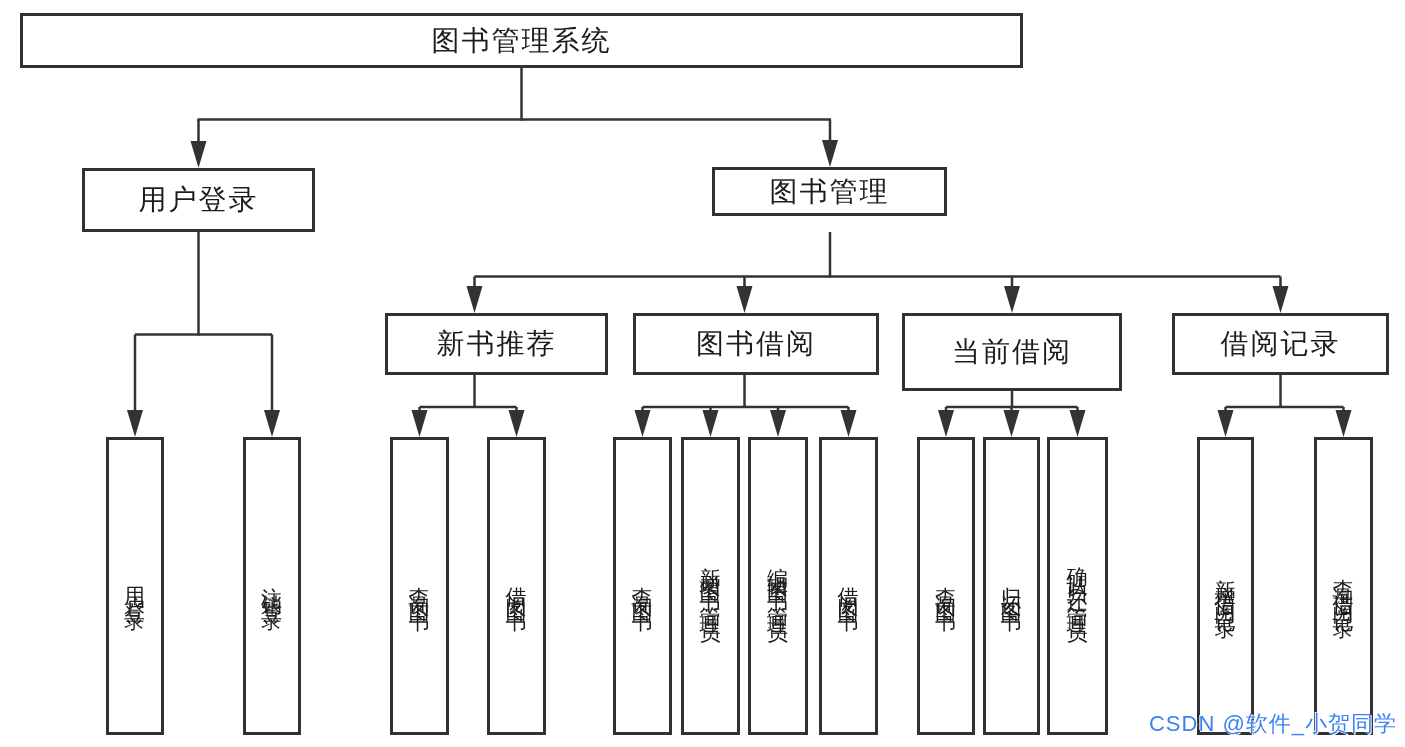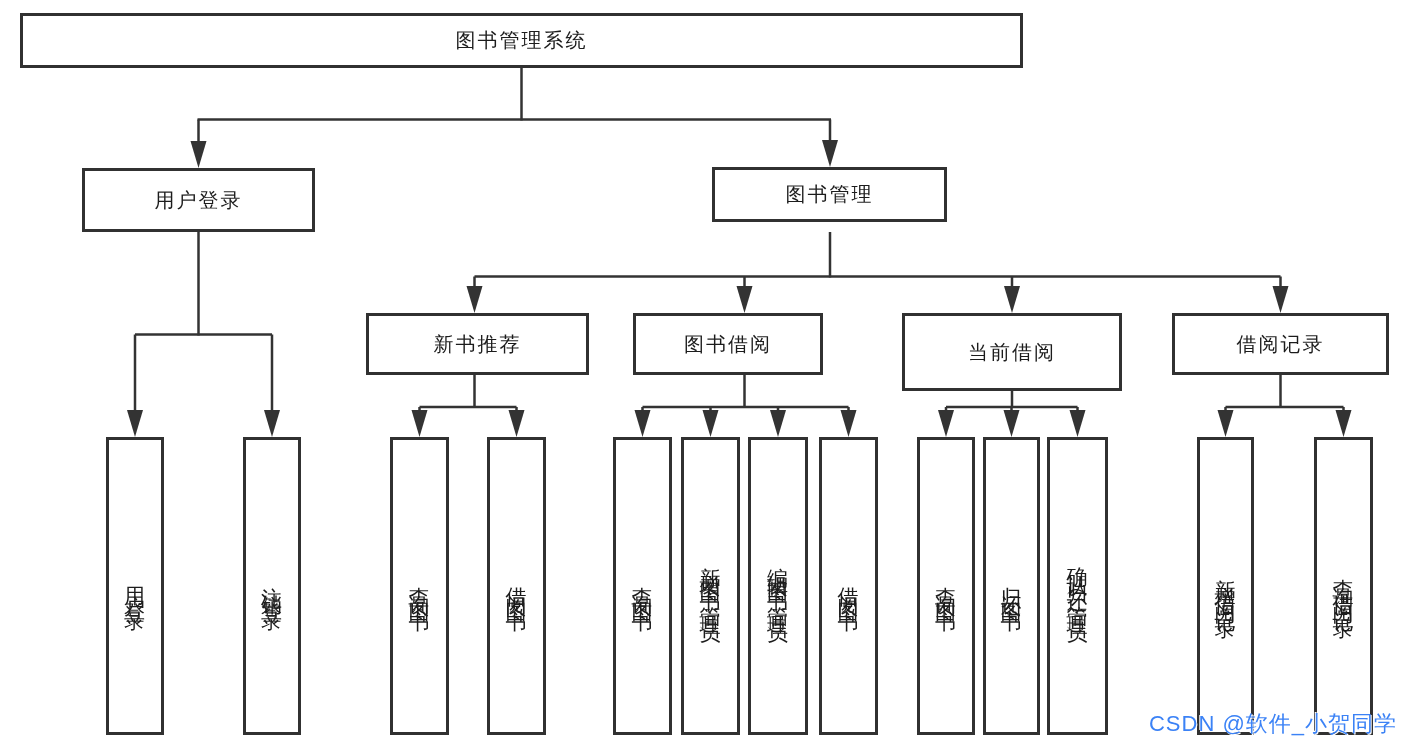--- a/index.html
+++ b/index.html
@@ -22,21 +22,21 @@
   .node {
     position: absolute;
     background: #ffffff;
     border: 3px solid #313131;
     box-sizing: border-box;
     display: flex;
     align-items: center;
     justify-content: center;
   }
   .hlabel {
-    font-size: 20px;
+    font-size: 28px;
     letter-spacing: 2px;
     white-space: nowrap;
     font-family: Liberation Mono, monospace;
   }
   .leaf { top: 437px; height: 298px; }
   .vlabel {
     writing-mode: vertical-rl;
     text-orientation: mixed;
     font-size: 21px;
     letter-spacing: 8px;
@@ -123,28 +123,28 @@
     </g>
   </svg>
 
   <div class="node" style="left:20px;top:13px;width:1003px;height:55px;">
     <span class="hlabel">图书管理系统</span>
   </div>
 
   <div class="node" style="left:82px;top:168px;width:233px;height:64px;">
     <span class="hlabel">用户登录</span>
   </div>
-  <div class="node" style="left:712px;top:167px;width:235px;height:55px;align-items:center;">
+  <div class="node" style="left:712px;top:167px;width:235px;height:49px;align-items:center;">
     <span class="hlabel">图书管理</span>
   </div>
 
-  <div class="node" style="left:366px;top:313px;width:223px;height:62px;text-align:right;">
+  <div class="node" style="left:385px;top:313px;width:223px;height:62px;text-align:right;">
     <span class="hlabel">新书推荐</span>
   </div>
-  <div class="node" style="left:633px;top:313px;width:190px;height:62px;">
+  <div class="node" style="left:633px;top:313px;width:246px;height:62px;">
     <span class="hlabel">图书借阅</span>
   </div>
   <div class="node" style="left:902px;top:313px;width:220px;height:78px;">
     <span class="hlabel">当前借阅</span>
   </div>
   <div class="node" style="left:1172px;top:313px;width:217px;height:62px;">
     <span class="hlabel">借阅记录</span>
   </div>
 
   <div class="node leaf" style="left:106px;width:58px;">

